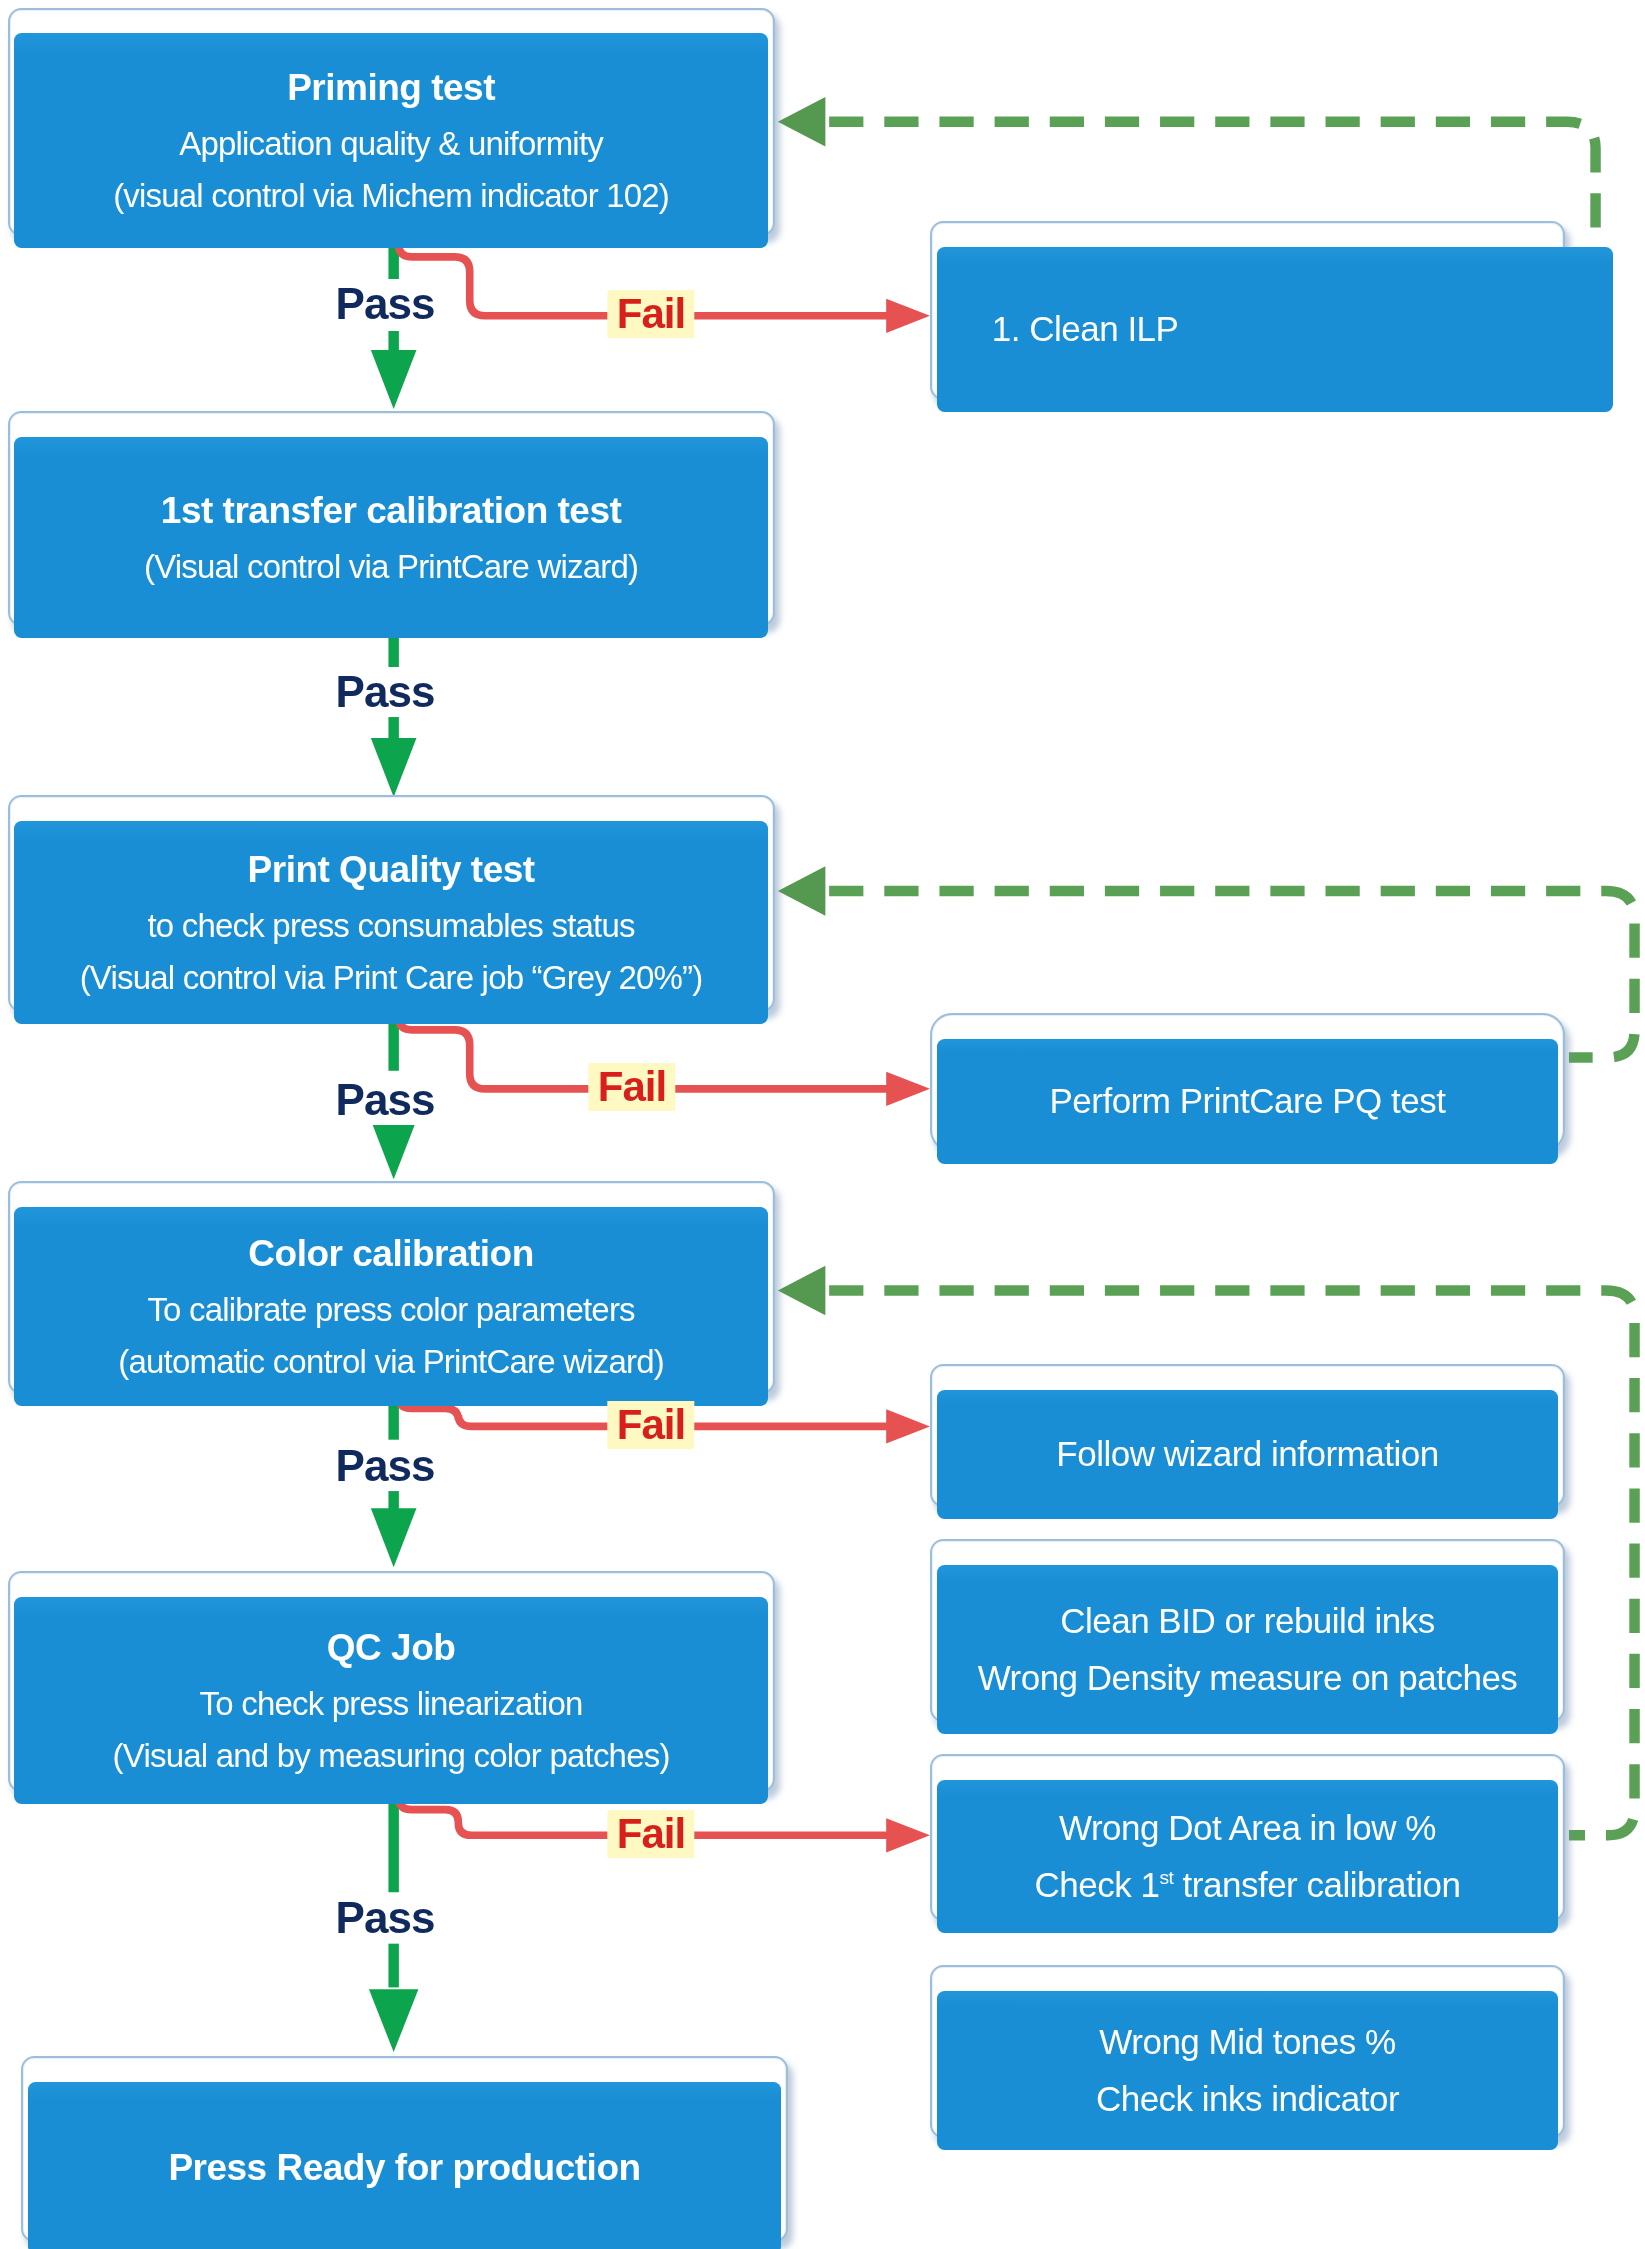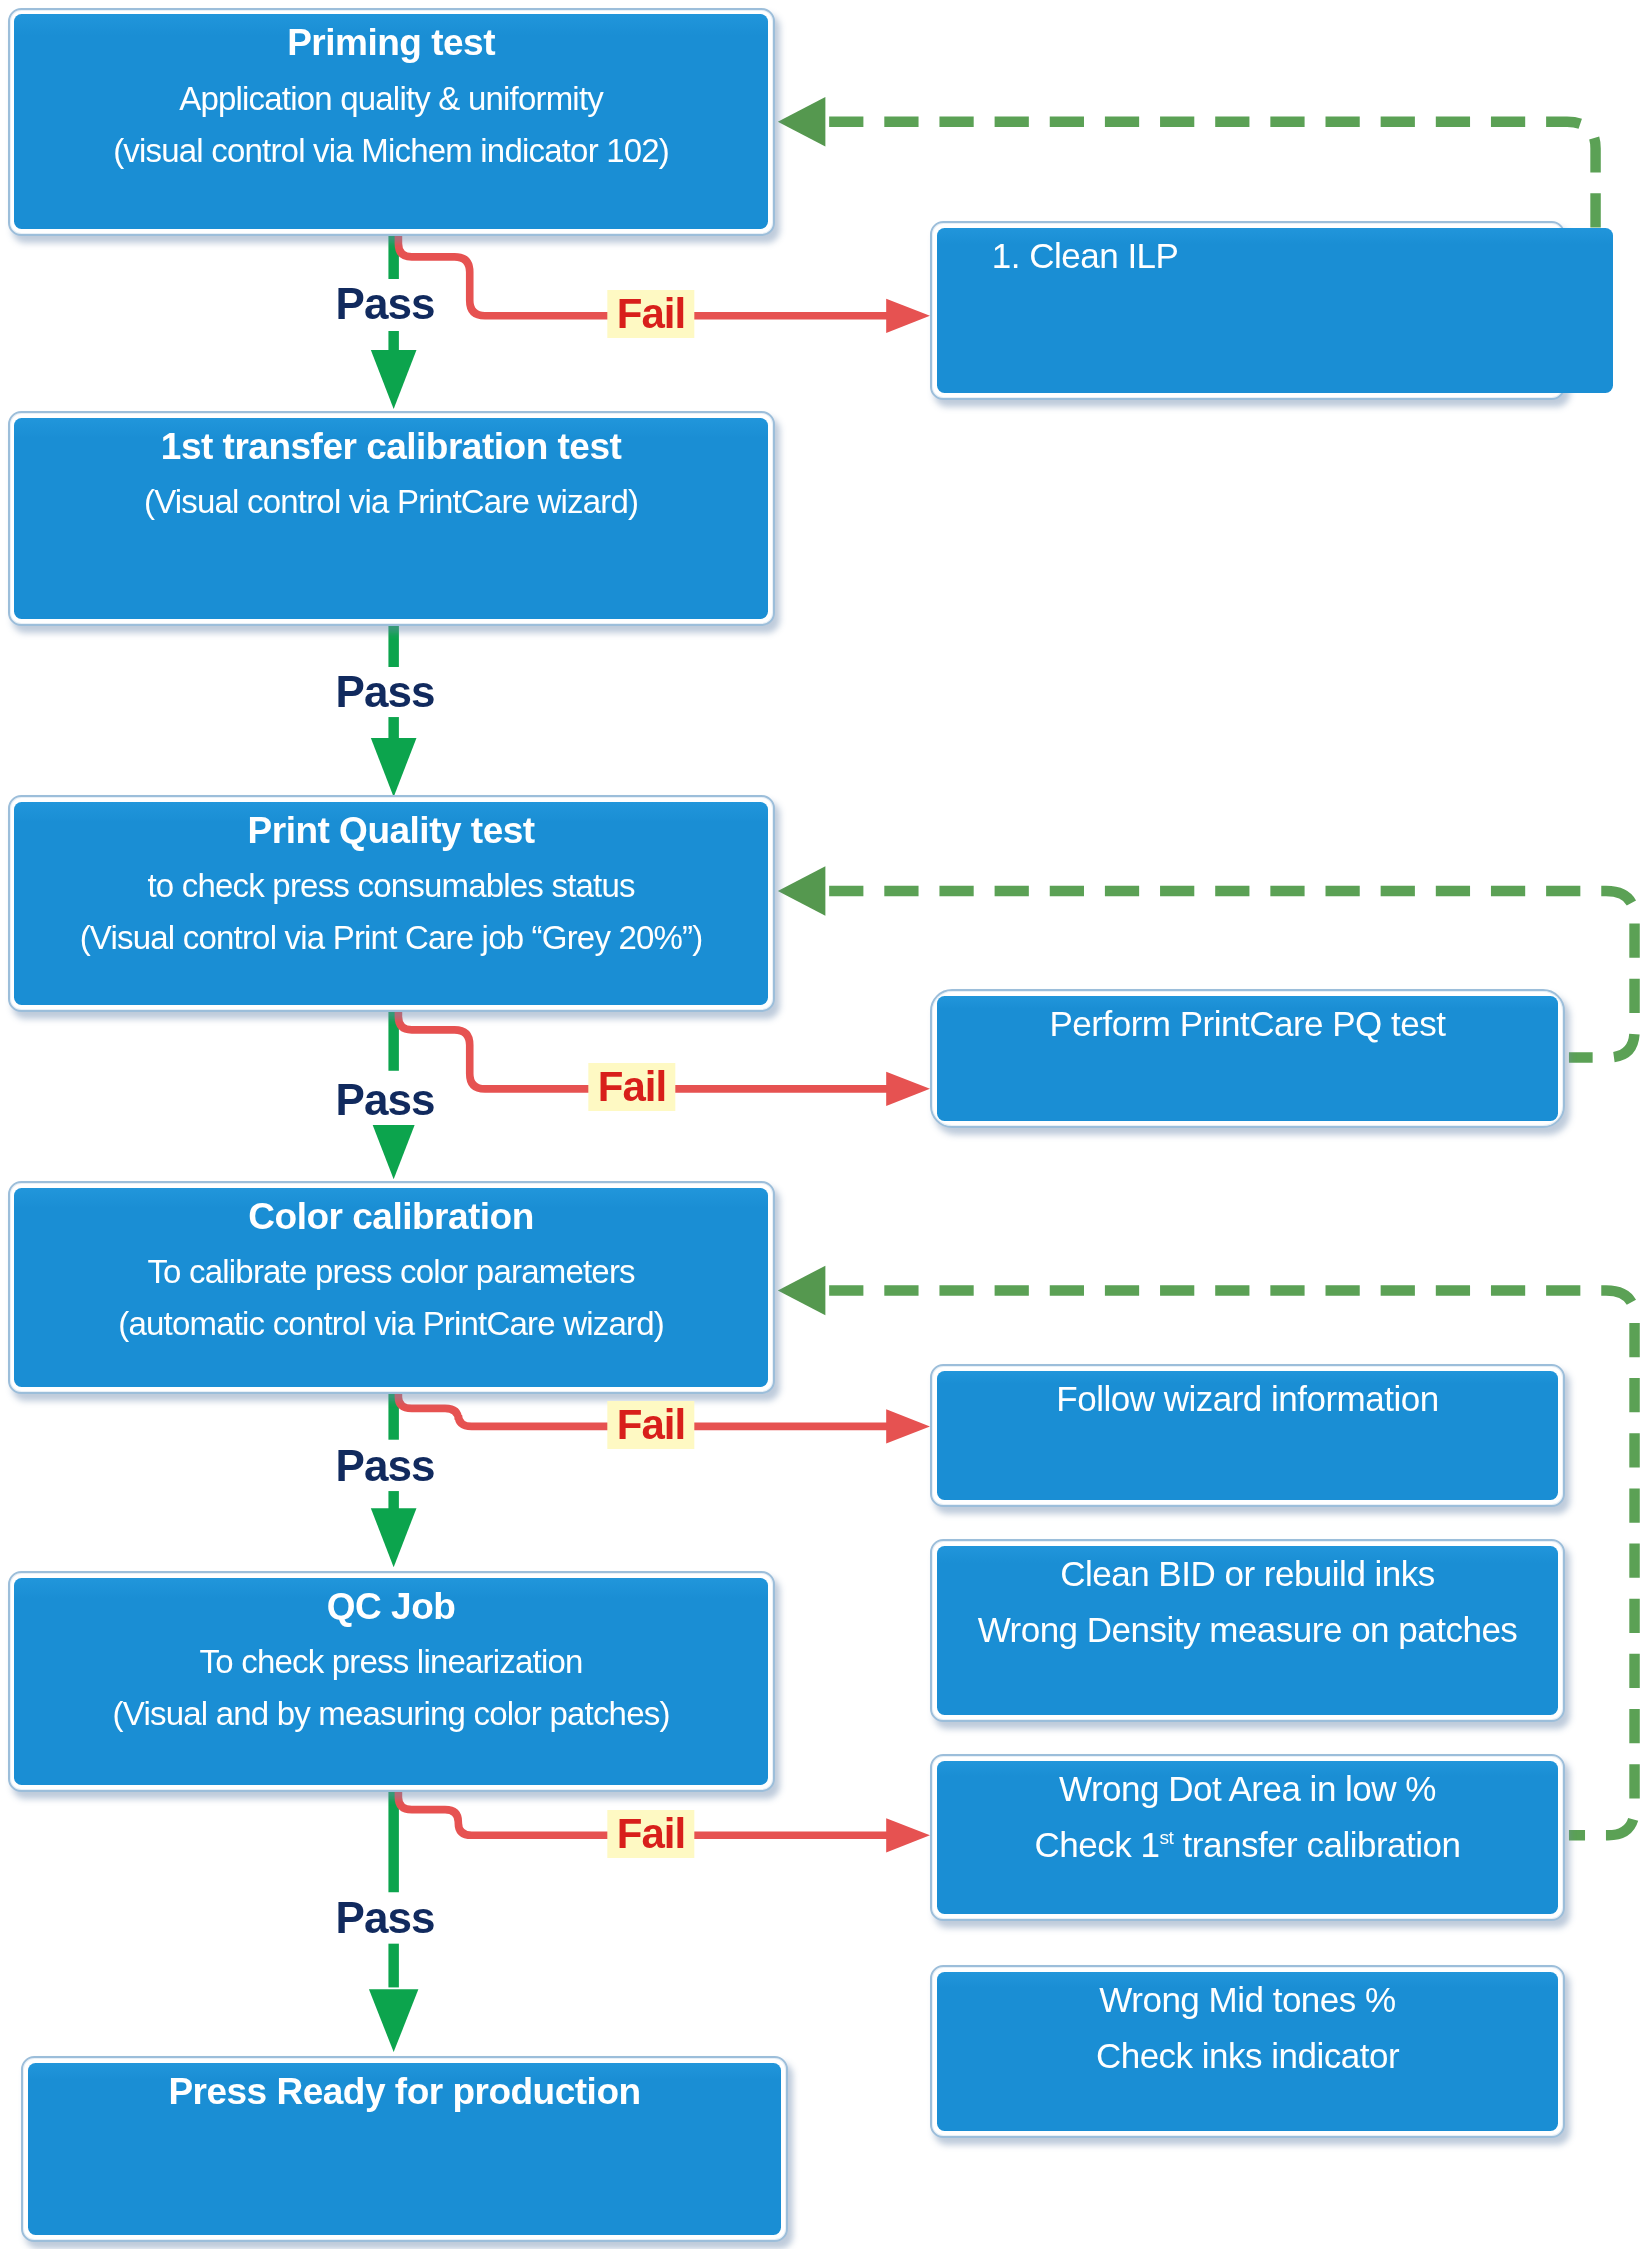--- a/index.html
+++ b/index.html
@@ -9,22 +9,22 @@
   }
   svg.overlay{position:absolute;left:0;top:0;width:1645px;height:2249px;pointer-events:none;}
   .box{
     position:absolute;background:#fff;border:2.9px solid #9cbeda;border-radius:13.3px;
     padding:4.8px;box-sizing:border-box;
     box-shadow:4.8px 6.7px 6.7px rgba(110,140,175,.45), inset 0 0 0 1px #e8f0f7;
   }
   .box-inner{
     width:100%;height:100%;background:#1a8ed4;border-radius:7.6px;
     background:linear-gradient(180deg,#2196db 0%,#1a8ed4 10%,#1a8ed4 100%);
-    display:flex;flex-direction:column;justify-content:flex-start;align-items:center;
-    color:#fff;text-align:center;
+    display:flex;flex-direction:column;justify-content:center;align-items:center;
+    color:#fff;text-align:center;margin-top:19px;
   }
   .box-inner.left-align{align-items:flex-start;text-align:left;padding-left:55px;}
   .box-title{font-size:37px;font-weight:700;line-height:1.58;letter-spacing:-0.5px;white-space:nowrap;}
   .box-line{font-size:33px;font-weight:400;line-height:1.58;letter-spacing:-0.8px;white-space:nowrap;}
   .fix-line{font-size:35px;font-weight:400;line-height:1.62;letter-spacing:-0.5px;white-space:nowrap;}
   .pass-label{
     position:absolute;transform:translate(-50%,-50%);background:#fff;padding:0 13.3px;
     color:#112a5e;font-size:44px;font-weight:700;letter-spacing:-1px;
   }
   .fail-label{
@@ -141,21 +141,21 @@
       <div class="box-title">Press Ready for production</div>
     </div>
   </div>
 
   <div class="box" style="left:930px;top:221px;width:635px;height:179px;">
     <div class="box-inner left-align">
       <div class="fix-line">1. Clean ILP</div>
     </div>
   </div>
 
-  <div class="box" style="left:930px;top:989px;width:635px;height:139px;border-radius:22px;">
+  <div class="box" style="left:930px;top:1013px;width:635px;height:139px;border-radius:22px;">
     <div class="box-inner">
       <div class="fix-line">Perform PrintCare PQ test</div>
     </div>
   </div>
 
   <div class="box" style="left:930px;top:1364px;width:635px;height:143px;">
     <div class="box-inner">
       <div class="fix-line">Follow wizard information</div>
     </div>
   </div>

